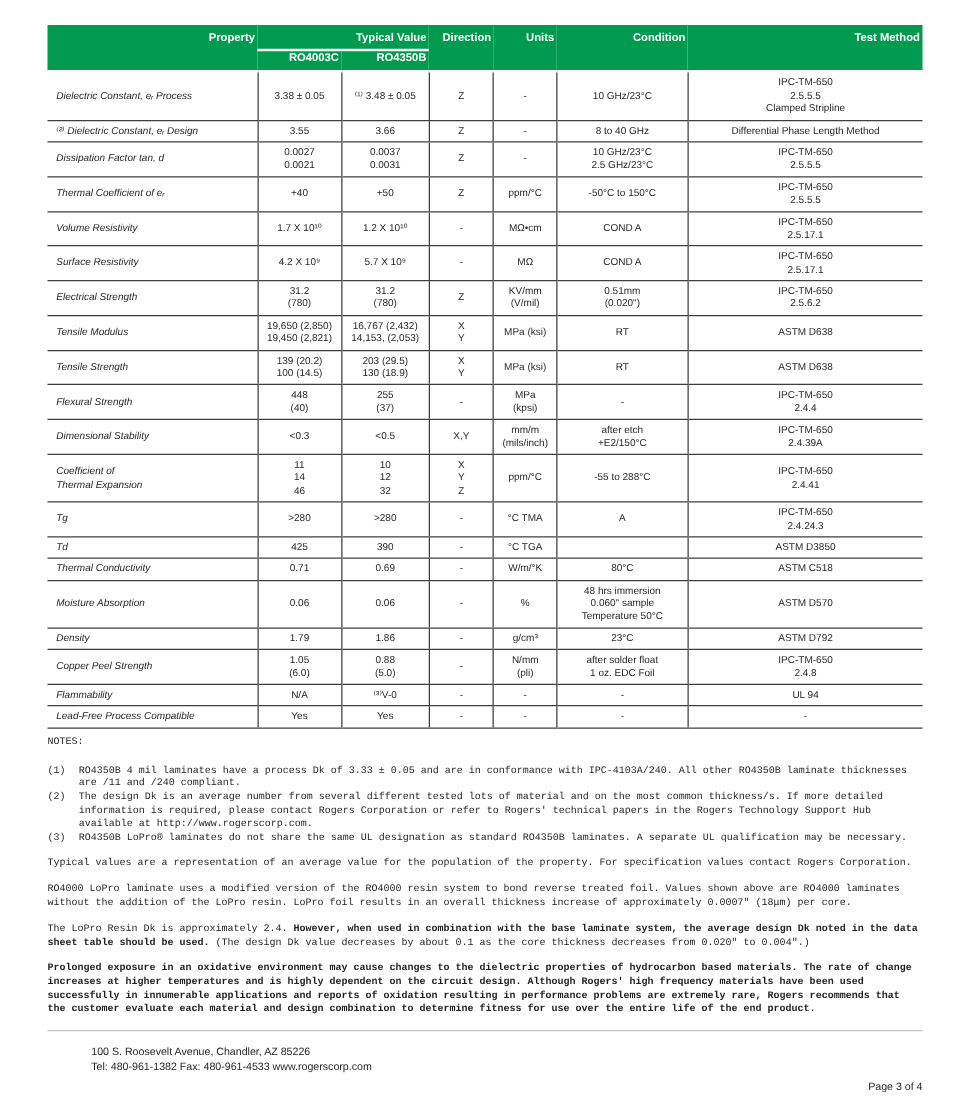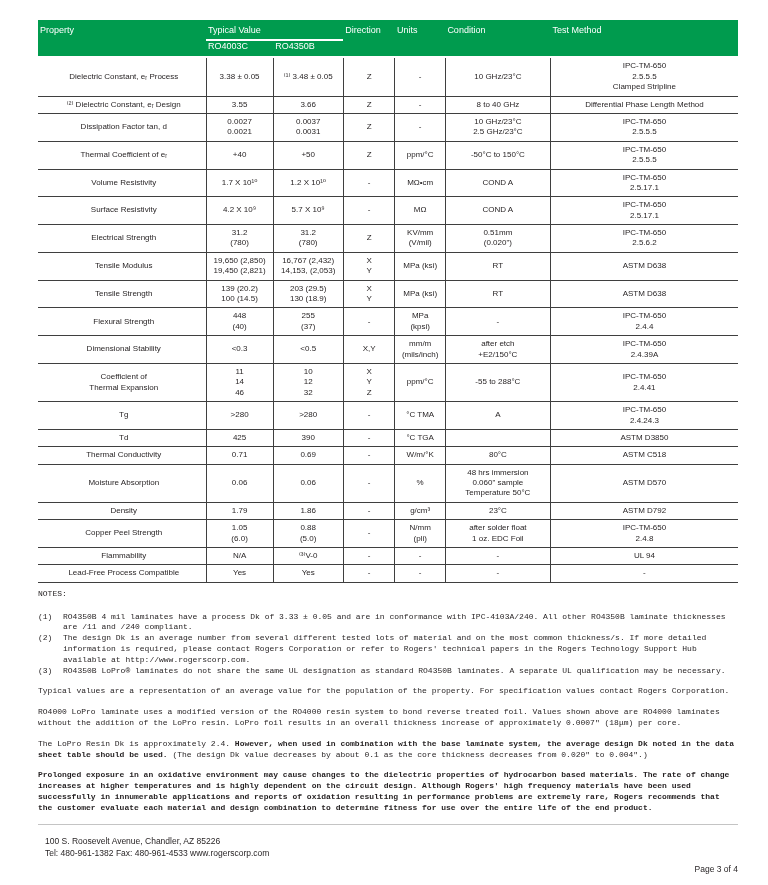--- a/index.html
+++ b/index.html
@@ -17,51 +17,51 @@
   table.props {
     border-collapse: collapse;
     table-layout: fixed;
     width: 700px;
     font-size: 8px;
     line-height: 1.3;
   }
   thead th {
     background: #009b4e;
     color: #ffffff;
-    font-weight: normal;
+    font-weight: bold;
     font-size: 9px;
     padding: 2px 2px;
     border: 0;
     border-bottom: 2px solid #ffffff;
-    text-align: left;
+    text-align: right;
   }
   thead tr.top th { padding-top: 5px; }
   thead th.span2 { vertical-align: top; }
   thead tr.sub th { padding: 0 2px 4px 2px; }
   tbody td {
     border-bottom: 1px solid #3f3f3f;
     padding: 3px 3px;
     text-align: center;
     vertical-align: middle;
     white-space: pre-line;
   }
   tbody td:not(:first-child) { border-left: 1px solid #3f3f3f; }
-  tbody td.prop { text-align: center; padding-left: 7px; }
+  tbody td.prop { text-align: left; padding-left: 7px; font-style: italic; }
 
   
   .notes { font-size: 8px; line-height: 1.35; margin-top: 4px; width: 700px; font-family: Liberation Mono, monospace; }
   .notes-label { margin: 6px 0 12px 0; }
   .note-item { position: relative; padding-left: 25px; }
   .note-num { position: absolute; left: 0; top: 0; }
   .notes p { margin: 10px 0; }
   .b { font-weight: bold; }
 
   
   .divider { border: 0; border-top: 1px solid #c4c4c4; margin: 7px 0 10px 0; width: 700px; }
-  .footer { font-size: 8.5px; line-height: 1.45; padding-left: 7px; }
+  .footer { font-size: 8.5px; line-height: 1.45; padding-left: 7px; margin-left: 28px; }
   .page-num { text-align: right; font-size: 8.5px; margin-top: 5px; width: 700px; }
 </style>
 </head>
 <body>
 
 <div class="sheet">
 
   <table class="props">
     <colgroup>
       <col style="width:24%">

